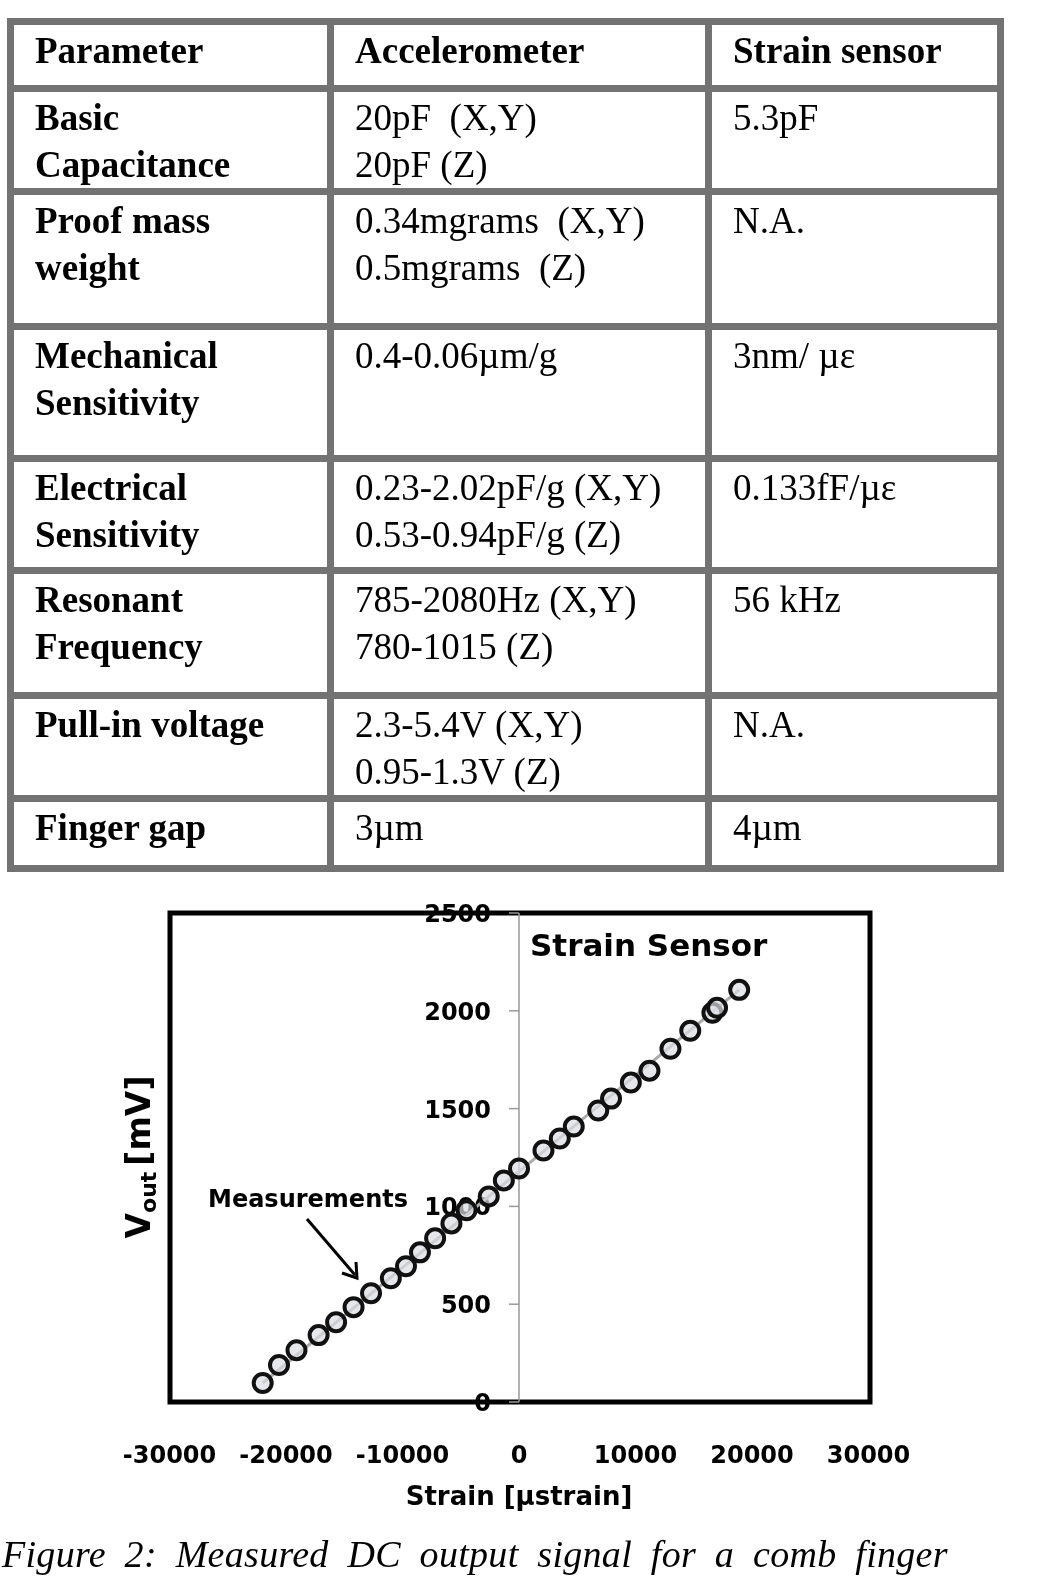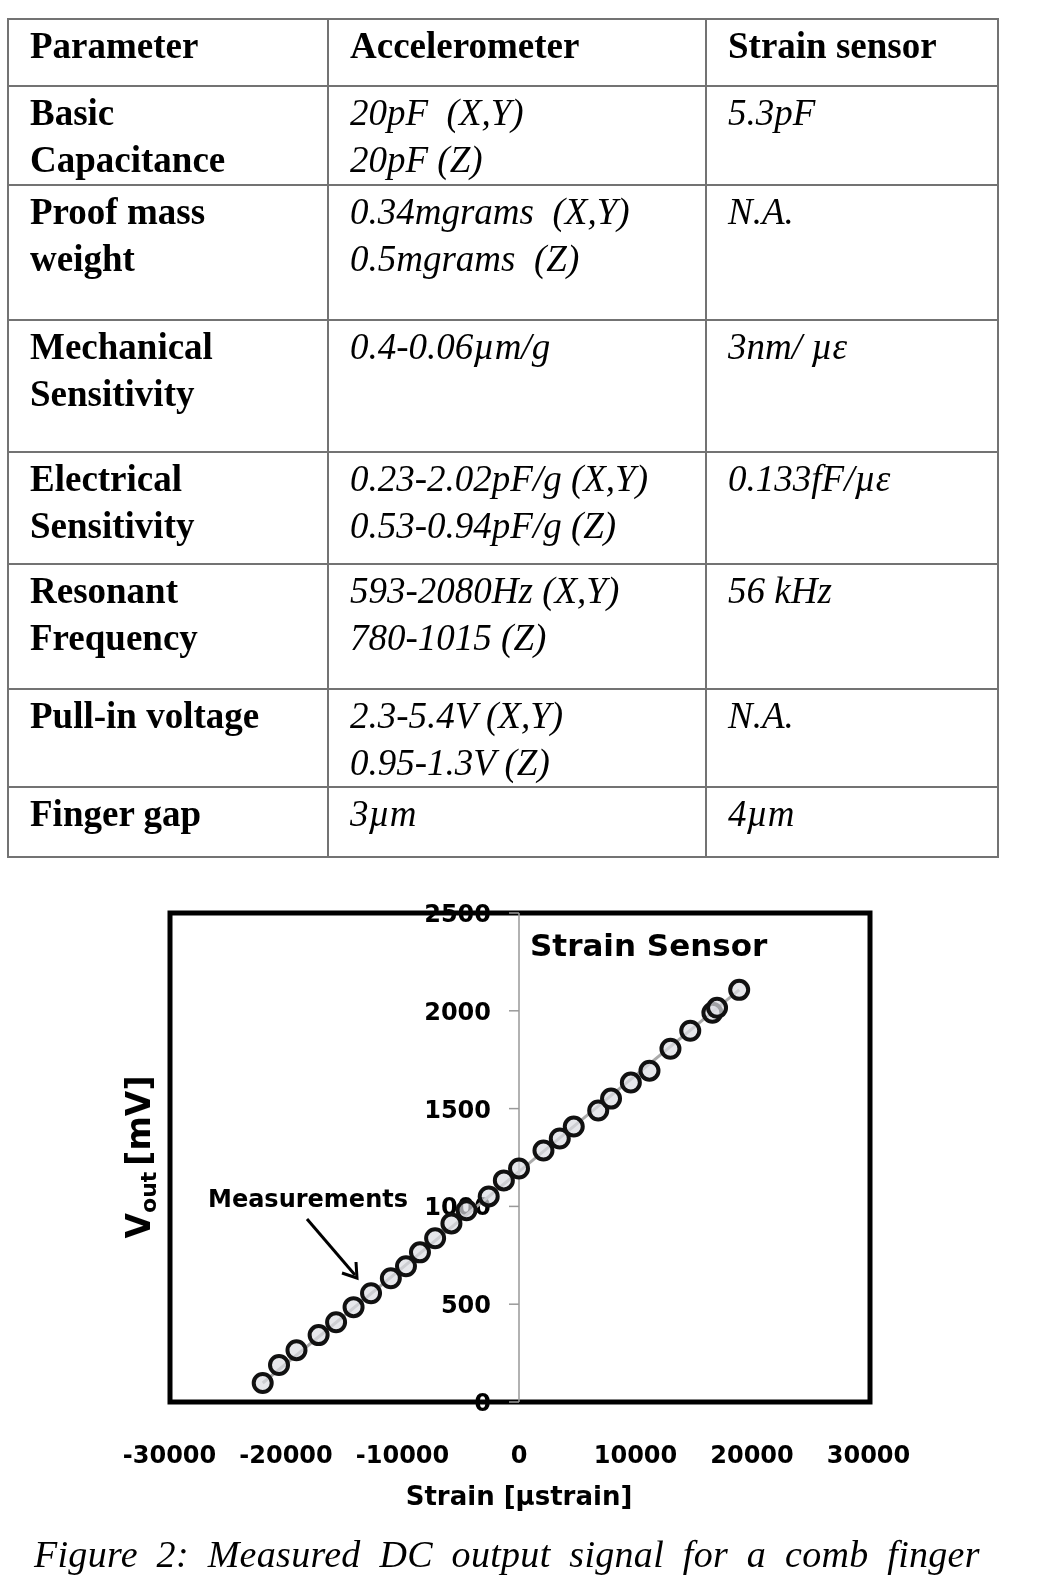--- a/index.html
+++ b/index.html
@@ -1,25 +1,25 @@
 <!DOCTYPE html>
 <html><head>
 <meta charset="utf-8">
 <style>
   html, body { margin:0; padding:0; background:#ffffff; }
   body { width:1038px; height:1594px; position:relative; overflow:hidden; font-family:"Liberation Serif", serif; color:#000; }
   table.params { position:absolute; left:7px; top:18px; width:990px; border-collapse:collapse; table-layout:fixed; }
-  table.params td, table.params th { border:2px solid #737373; vertical-align:top; padding:2px 0 0 21px; font-size:37px; line-height:47px; text-align:left; }
+  table.params td, table.params th { border:7px solid #737373; vertical-align:top; padding:2px 0 0 21px; font-size:37px; line-height:47px; text-align:left; }
   table.params th { font-weight:bold; }
   table.params td.p { font-weight:bold; }
-  table.params td.v { font-style:italic; }
+  table.params td.v { }
   col.c1 { width:320px; } col.c2 { width:378px; } col.c3 { width:292px; }
   .line { display:block; white-space:pre; }
   #chart { position:absolute; left:0; top:880px; width:1038px; height:650px; }
-  .caption { position:absolute; left:34px; top:1532px; font-style:italic; font-size:38px; white-space:nowrap; word-spacing:9px; letter-spacing:0.3px; }
+  .caption { position:absolute; left:2px; top:1532px; font-style:italic; font-size:38px; white-space:nowrap; word-spacing:9px; letter-spacing:0.3px; }
   svg text { font-family:"DejaVu Sans", sans-serif; font-weight:bold; }
 </style>
 </head>
 <body>
 
 <table class="params">
   <colgroup>
       <col class="c1">
       <col class="c2">
       <col class="c3">
@@ -82,21 +82,21 @@
         <td class="v">
           <span class="line">0.133fF/µε</span>
         </td>
       </tr>
       <tr style="height: 125px; padding-left: 24px;">
         <td class="p">
           <span class="line">Resonant</span>
           <span class="line">Frequency</span>
         </td>
         <td class="v">
-          <span class="line">593-2080Hz (X,Y)</span>
+          <span class="line">785-2080Hz (X,Y)</span>
           <span class="line">780-1015 (Z)</span>
         </td>
         <td class="v">
           <span class="line">56 kHz</span>
         </td>
       </tr>
       <tr style="height: 97px;">
         <td class="p">
           <span class="line">Pull-in voltage</span>
         </td>

